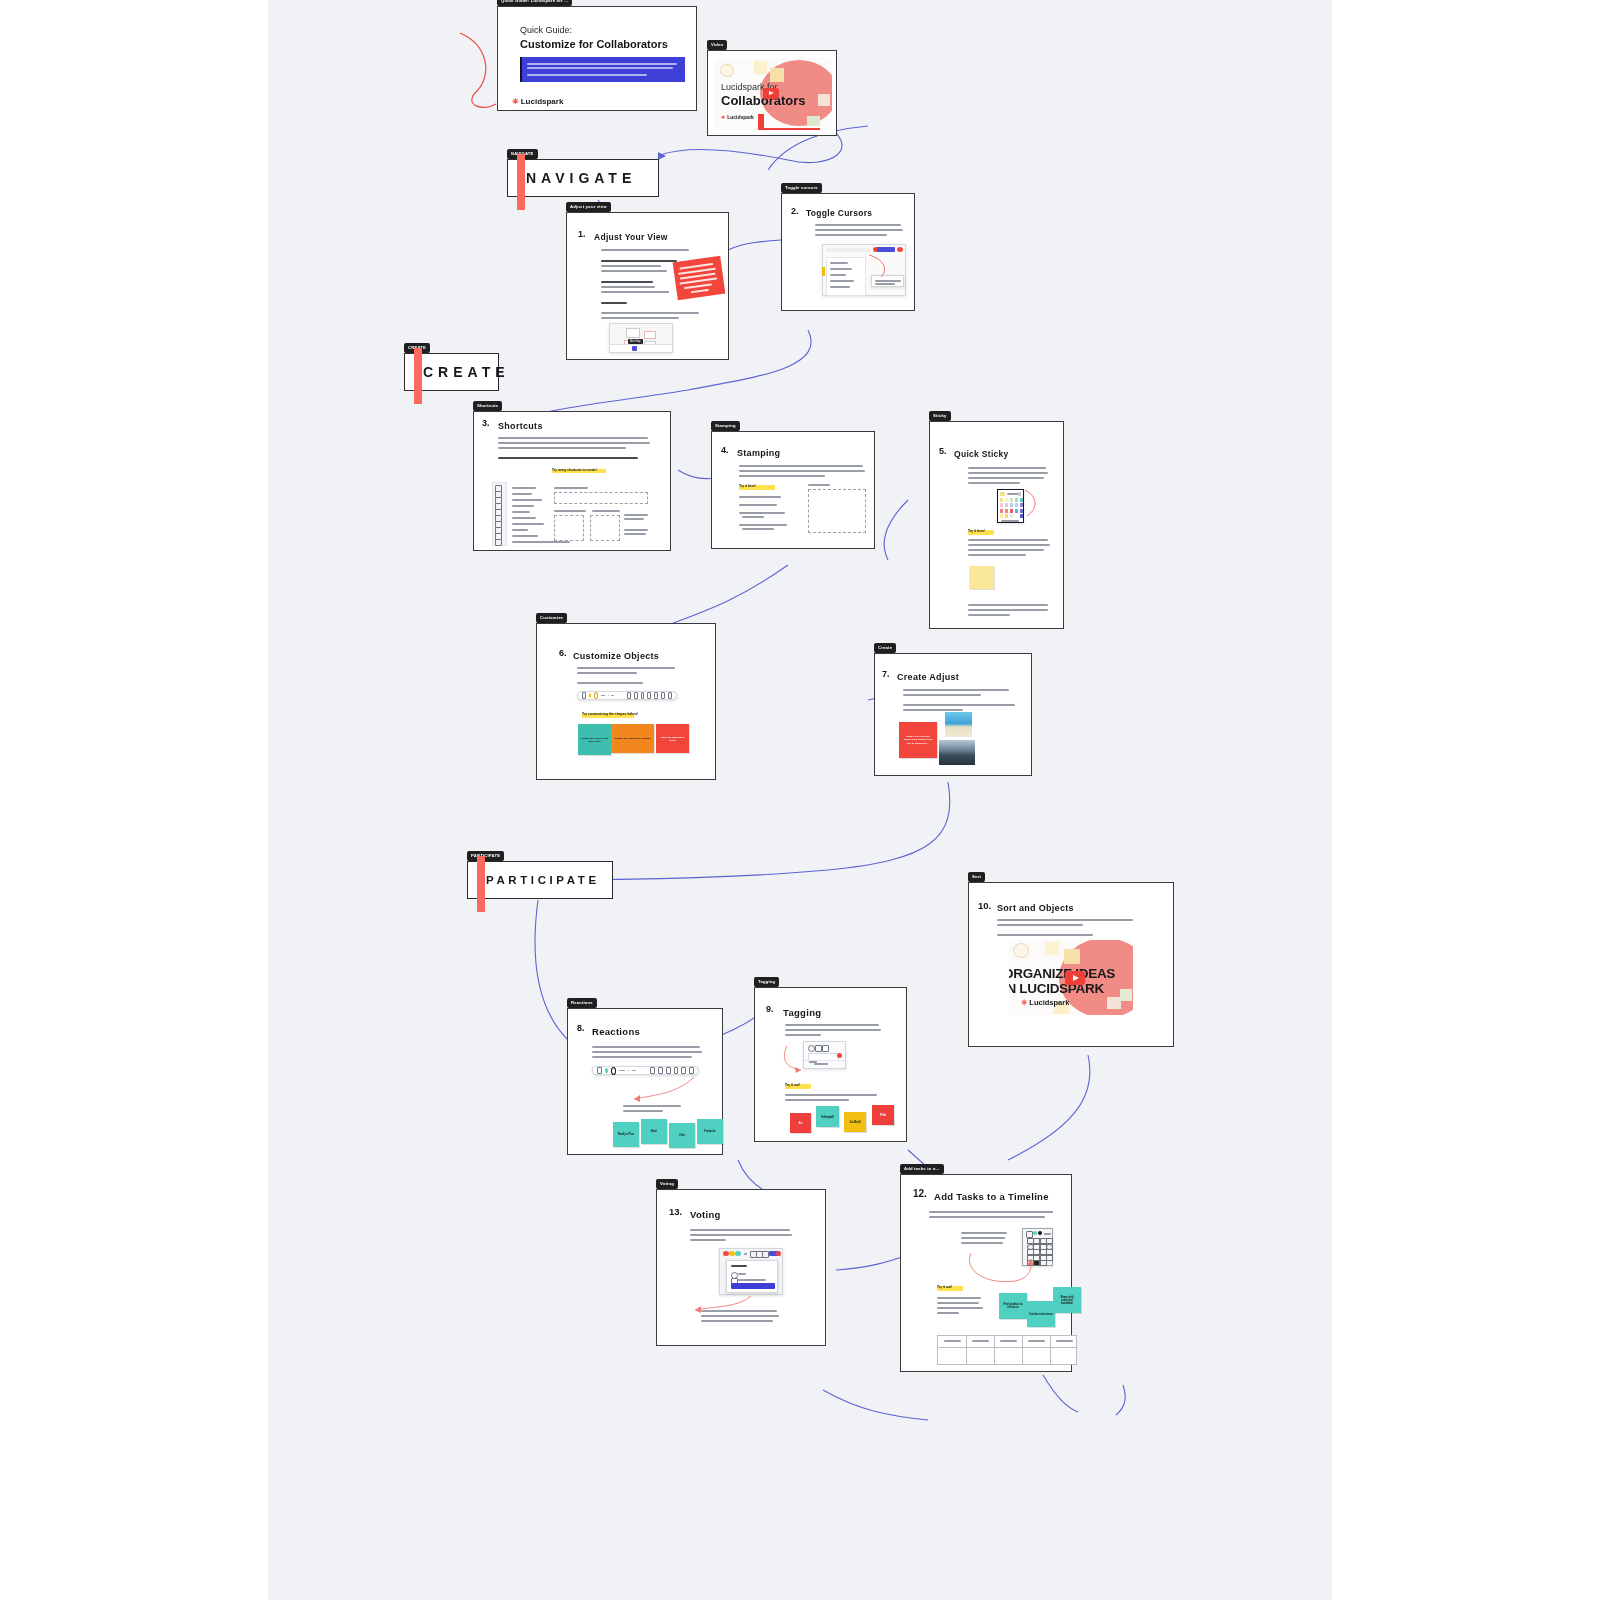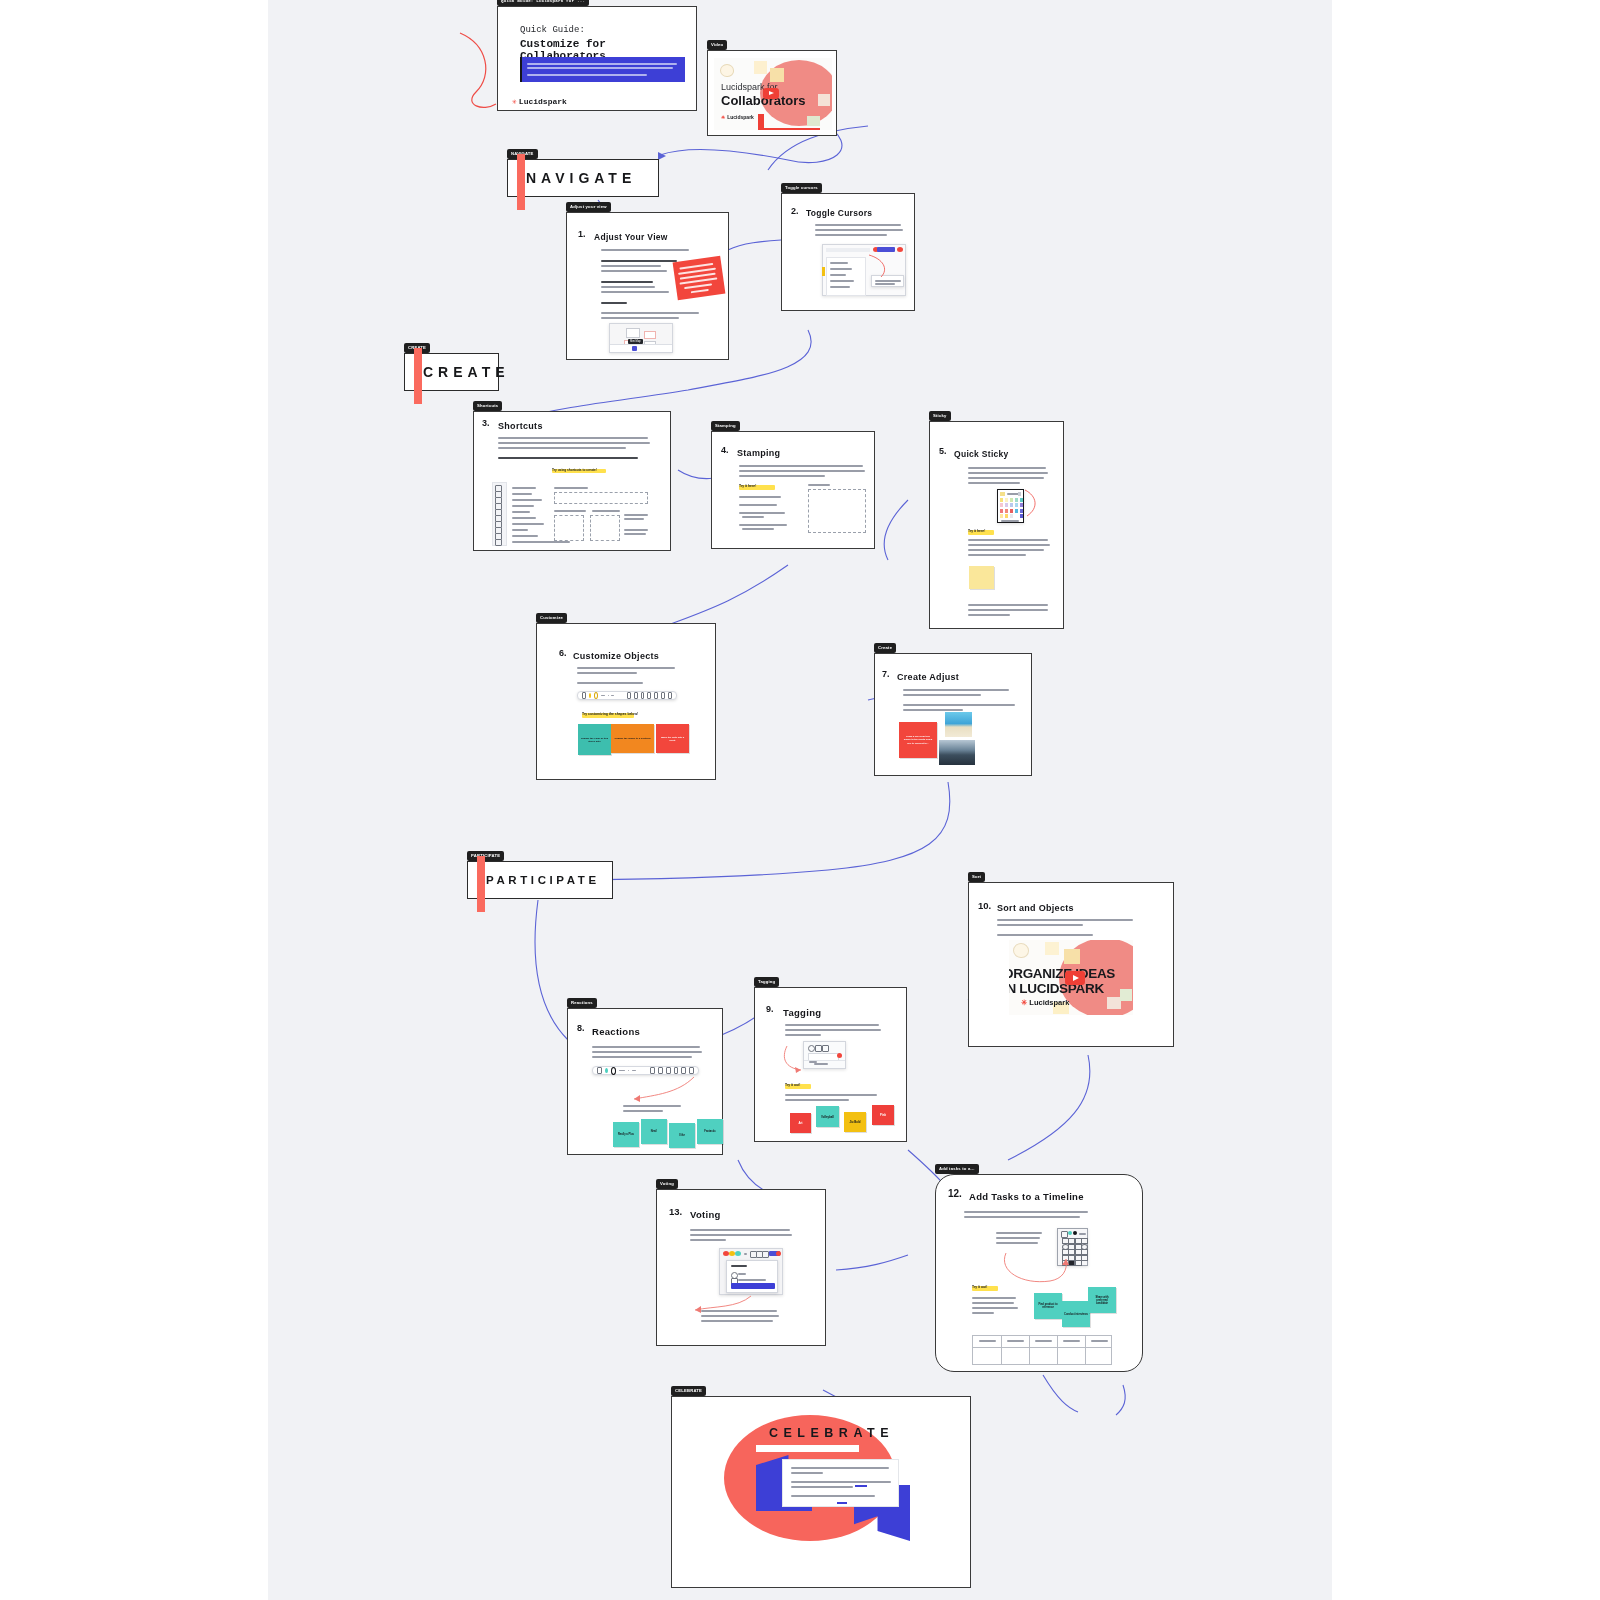--- a/index.html
+++ b/index.html
@@ -101,21 +101,21 @@
       <polygon points="390,152 398,156 390,160"></polygon>
       <polygon points="242,418 250,422 242,426"></polygon>
       <polygon points="268,877 276,881 268,885"></polygon>
       <polygon points="705,687 713,691 705,695"></polygon>
     </g>
     <g fill="none" stroke="#ef4c46" stroke-width="1.2">
       <path d="M192 33 C 220 45, 225 75, 208 92 C 195 105, 215 112, 228 104"></path>
     </g>
   </svg>
 
-  <div class="frame" style="left:229px;top:6px;width:200px;height:105px;font-family:Liberation Mono, monospace;">
+  <div class="frame" style="left:229px;top:6px;width:200px;height:105px;">
     <div class="frame-label">Quick Guide: Lucidspark for ...</div>
     <div style="position:absolute;left:22px;top:18px;font-size:9px;color:#25272c;">Quick Guide:</div>
     <div style="position:absolute;left:22px;top:31px;font-size:11px;font-weight:700;color:#15161a;">Customize for Collaborators</div>
     <div style="position:absolute;left:22px;top:50px;width:163px;height:25px;background:#3d3fd6;border-left:2px solid #15161a;">
       <div class="tl" style="left:5px;top:6px;width:150px;background:#cfd2f5;"></div>
       <div class="tl" style="left:5px;top:10px;width:146px;background:#cfd2f5;"></div>
       <div class="tl" style="left:5px;top:17px;width:120px;background:#cfd2f5;"></div>
     </div>
     <div class="ls-logo" style="left:14px;top:90px;font-size:8px;">
       <span class="ls-star">✳</span>
@@ -568,21 +568,21 @@
       <path d="M62 2 C 48 14, 26 12, 6 16" fill="none" stroke="#ef7a74" stroke-width="0.9"></path>
       <polygon points="6,16 12,12 12,19" fill="#ef7a74"></polygon>
     </svg>
     <div>
       <div class="tl" style="left:44px;top:120px;width:76px;"></div>
       <div class="tl" style="left:44px;top:125px;width:78px;"></div>
       <div class="tl" style="left:44px;top:130px;width:72px;"></div>
     </div>
   </div>
 
-  <div class="frame" style="left:667px;top:1174px;width:208px;height:198px;border-radius:19px;">
+  <div class="frame" style="left:632px;top:1174px;width:172px;height:198px;">
     <div class="frame-label">Add tasks to a...</div>
     <div class="num" style="left:12px;top:13px;font-size:10px;">12.</div>
     <div class="ttl" style="left:33px;top:16px;font-size:9.5px;">Add Tasks to a Timeline</div>
     <div>
       <div class="tl" style="left:28px;top:36px;width:124px;"></div>
       <div class="tl" style="left:28px;top:41px;width:116px;"></div>
     </div>
     <div>
       <div class="tl" style="left:60px;top:57px;width:46px;"></div>
       <div class="tl" style="left:60px;top:62px;width:44px;"></div>
@@ -644,34 +644,15 @@
       <div class="vline" style="left:84px;"></div>
       <div class="vline" style="left:112px;"></div>
       <div class="tl" style="left:6px;top:4px;width:17px;"></div>
       <div class="tl" style="left:34px;top:4px;width:17px;"></div>
       <div class="tl" style="left:62px;top:4px;width:17px;"></div>
       <div class="tl" style="left:90px;top:4px;width:17px;"></div>
       <div class="tl" style="left:118px;top:4px;width:17px;"></div>
     </div>
   </div>
 
-  <div class="frame" style="left:403px;top:1396px;width:300px;height:192px;">
-    <div class="frame-label">CELEBRATE</div>
-    <div style="position:absolute;left:52px;top:18px;width:172px;height:126px;background:#f7655c;border-radius:50%;"></div>
-    <div style="position:absolute;left:84px;top:58px;width:56px;height:56px;background:#3d3fd6;
-                clip-path:polygon(0 18%, 58% 0, 58% 26%, 100% 12%, 100% 100%, 0 100%);"></div>
-    <div style="position:absolute;left:182px;top:88px;width:56px;height:56px;background:#3d3fd6;
-                clip-path:polygon(0 0, 100% 0, 100% 100%, 42% 82%, 42% 56%, 0 70%);"></div>
-    <div style="position:absolute;left:84px;top:48px;width:103px;height:7px;background:#ffffff;"></div>
-    <div style="position:absolute;left:97px;top:29px;font-size:12.5px;font-weight:700;letter-spacing:5.5px;color:#17181c;">CELEBRATE</div>
-    <div class="panel" style="left:110px;top:62px;width:117px;height:48px;border:1px solid #e4e6ea;box-shadow:none;">
-      <div class="tl" style="left:8px;top:7px;width:98px;"></div>
-      <div class="tl" style="left:8px;top:12px;width:32px;"></div>
-      <div class="tl" style="left:8px;top:21px;width:100px;"></div>
-      <div class="tl" style="left:8px;top:26px;width:62px;"></div>
-      <div style="position:absolute;left:72px;top:25px;width:12px;height:2px;background:#3d3fd6;"></div>
-      <div class="tl" style="left:8px;top:35px;width:84px;"></div>
-      <div style="position:absolute;left:54px;top:42px;width:10px;height:2px;background:#3d3fd6;"></div>
-    </div>
-  </div>
 
  </div>
 </div>
 
 </body></html>

